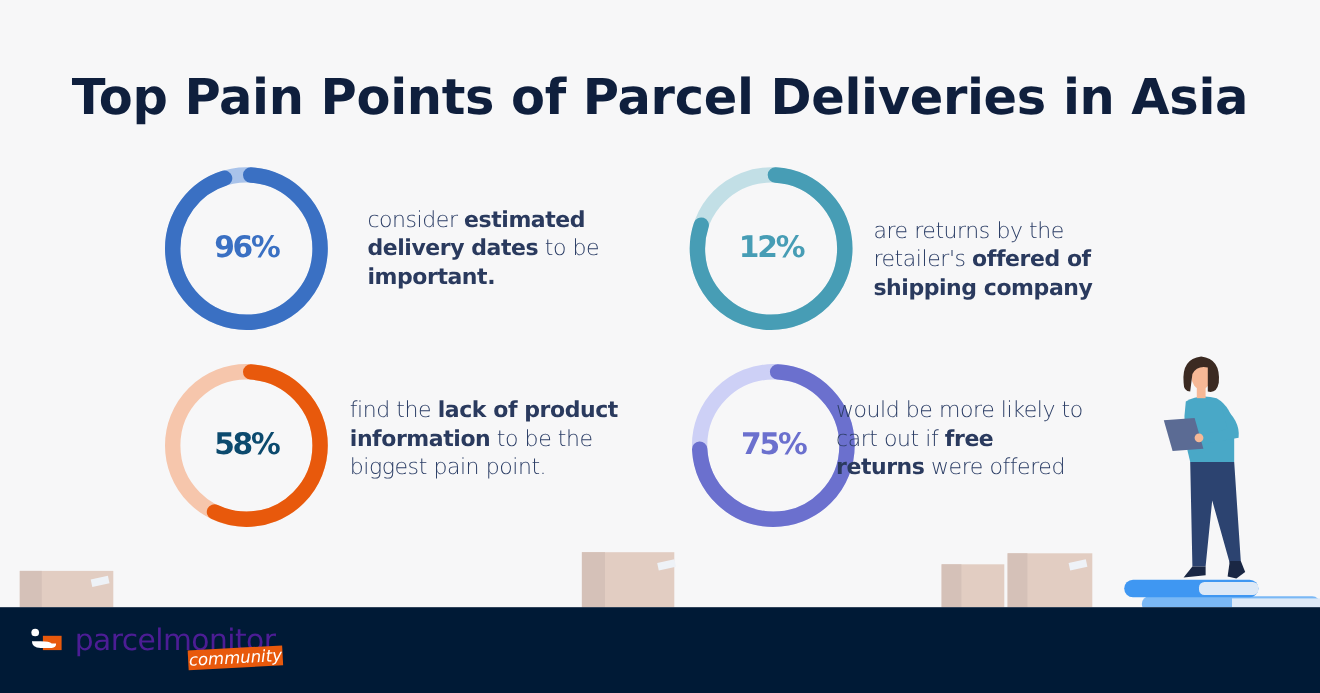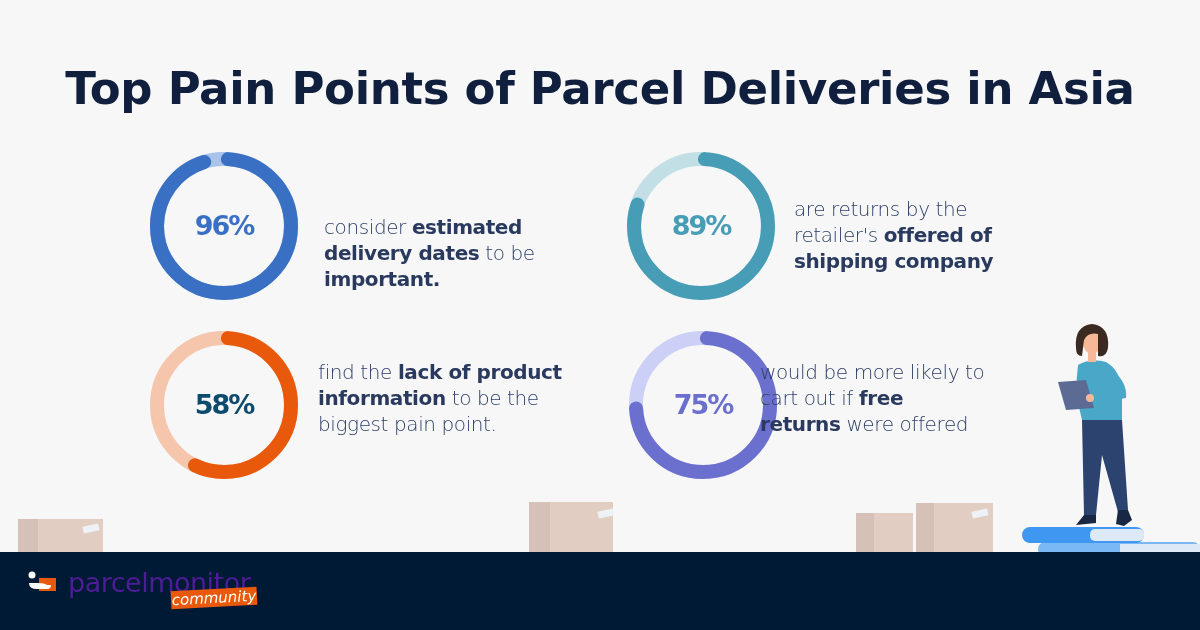--- a/index.html
+++ b/index.html
@@ -24,30 +24,30 @@
 <div class="title">Top Pain Points of Parcel Deliveries in Asia</div>
 
 <div class="stat">
   <div class="ring" style="left:149px;top:151px;">
     <svg width="150" height="150" viewBox="0 0 150 150">
       <circle cx="75" cy="75" r="67" fill="none" stroke="#a9c3ea" stroke-width="14"></circle>
       <circle class="arc" cx="75" cy="75" r="67" fill="none" stroke="#3a70c3" stroke-width="14" stroke-linecap="round" transform="rotate(-90 75 75)" stroke-dasharray="396.134478957791 24.838936623241295" stroke-dashoffset="-4"></circle>
     </svg>
     <div class="pct" style="color:#3a70c3">96%</div>
   </div>
-  <div class="desc" style="left:324px;top:186px;margin-top:28px;"><span>consider </span><b>estimated delivery dates</b><span> to be </span><b>important.</b></div>
+  <div class="desc" style="left:334px;top:186px;"><span>consider </span><b>estimated delivery dates</b><span> to be </span><b>important.</b></div>
 </div>
 
 <div class="stat">
   <div class="ring" style="left:626px;top:151px;">
     <svg width="150" height="150" viewBox="0 0 150 150">
       <circle cx="75" cy="75" r="67" fill="none" stroke="#c2dfe6" stroke-width="14"></circle>
       <circle class="arc" cx="75" cy="75" r="67" fill="none" stroke="#479db5" stroke-width="14" stroke-linecap="round" transform="rotate(-90 75 75)" stroke-dasharray="332.9884666206362 87.98494896039608" stroke-dashoffset="-4"></circle>
     </svg>
-    <div class="pct" style="color:#479db5">89%</div>
+    <div class="pct" style="color:#479db5">12%</div>
   </div>
   <div class="desc" style="left:794px;top:196px;width:210px;"><span>are returns by the retailer's </span><b>offered of shipping company</b></div>
 </div>
 
 <div class="stat">
   <div class="ring" style="left:149px;top:330px;">
     <svg width="150" height="150" viewBox="0 0 150 150">
       <circle cx="75" cy="75" r="67" fill="none" stroke="#f6c6ac" stroke-width="14"></circle>
       <circle class="arc" cx="75" cy="75" r="67" fill="none" stroke="#e8590c" stroke-width="14" stroke-linecap="round" transform="rotate(-90 75 75)" stroke-dasharray="236.16458103699873 184.80883454403354" stroke-dashoffset="-4"></circle>
     </svg>

